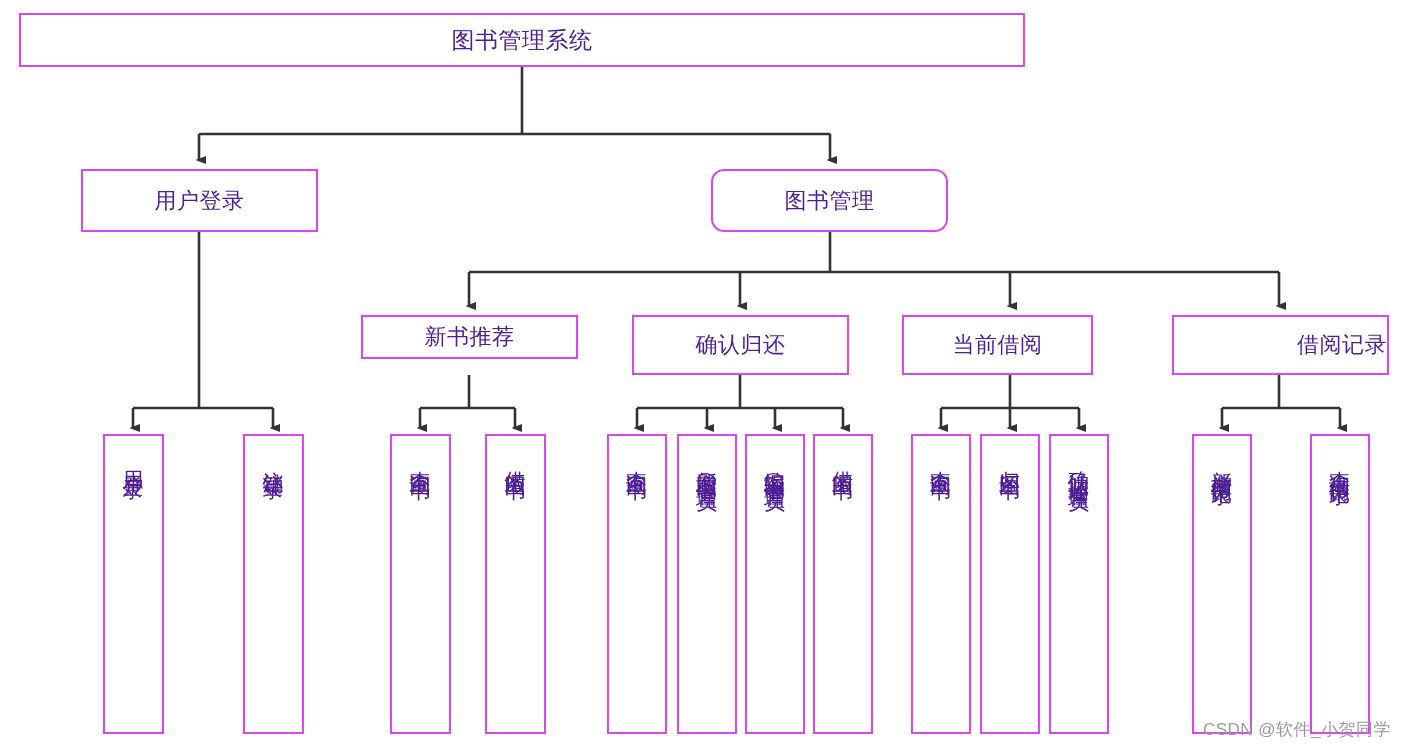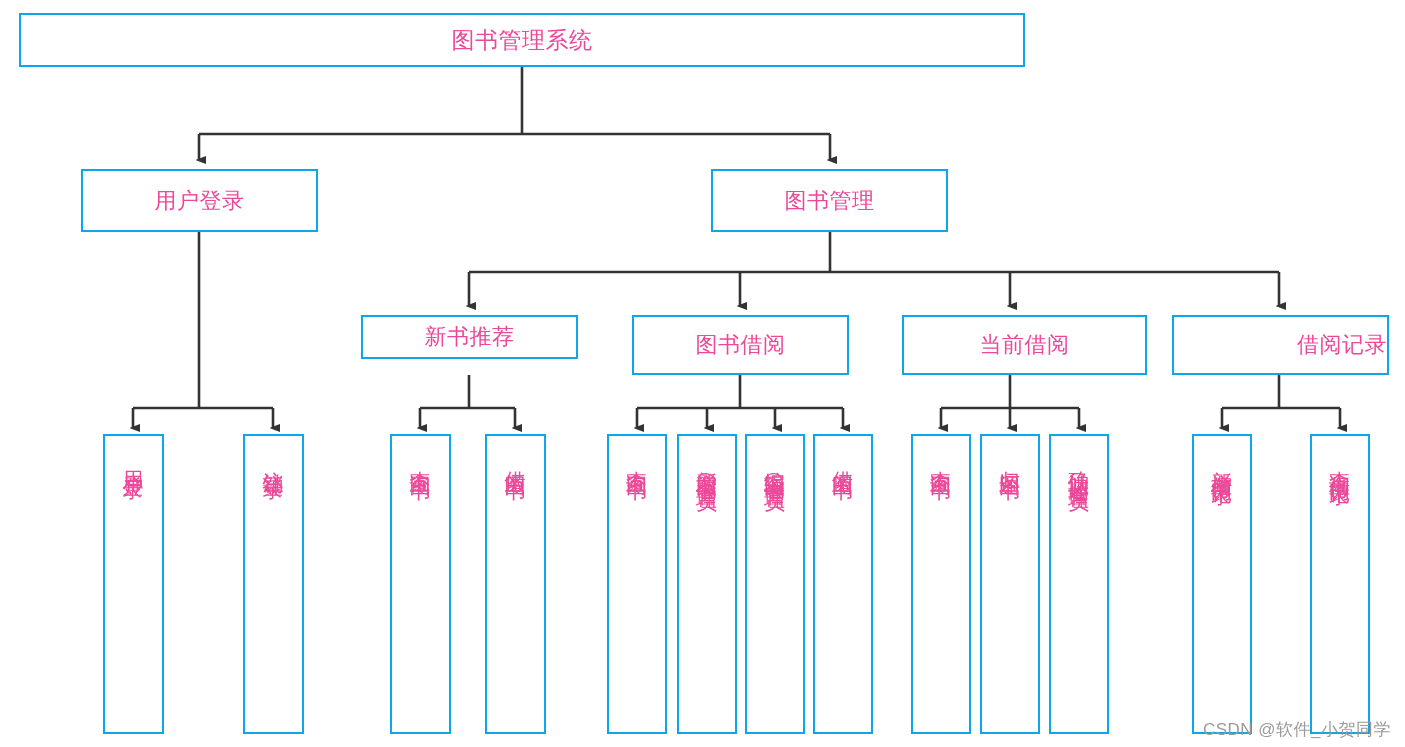--- a/index.html
+++ b/index.html
@@ -21,26 +21,26 @@
     position: absolute;
     left: 0;
     top: 0;
     width: 1405px;
     height: 747px;
   }
   .node {
     position: absolute;
     box-sizing: border-box;
     background: #ffffff;
-    border: 2px solid #0ea5e9;
+    border: 2px solid #d946ef;
     display: flex;
     align-items: center;
     justify-content: center;
     text-align: center;
-    color: #ec4899;
+    color: #4c1d95;
     z-index: 2;
   }
   .node-label {
     font-size: 22px;
     line-height: 1.15;
     letter-spacing: 0.5px;
     white-space: nowrap;
   }
   .node.vertical {
     align-items: flex-start;
@@ -121,31 +121,31 @@
     </g>
   </svg>
 
   <div class="node root" style="left:19px; top:13px; width:1006px; height:54px;">
     <span class="node-label">图书管理系统</span>
   </div>
 
   <div class="node" style="left:81px; top:169px; width:237px; height:63px;">
     <span class="node-label">用户登录</span>
   </div>
-  <div class="node" style="left:711px; top:169px; width:237px; height:63px;">
+  <div class="node" style="left:711px; top:169px; width:237px; height:63px;border-radius:13px;">
     <span class="node-label">图书管理</span>
   </div>
 
   <div class="node" style="left:361px; top:315px; width:217px; height:44px;">
     <span class="node-label">新书推荐</span>
   </div>
   <div class="node" style="left:632px; top:315px; width:217px; height:60px;">
-    <span class="node-label">图书借阅</span>
+    <span class="node-label">确认归还</span>
   </div>
-  <div class="node" style="left:902px; top:315px; width:245px; height:60px;">
+  <div class="node" style="left:902px; top:315px; width:191px; height:60px;">
     <span class="node-label">当前借阅</span>
   </div>
   <div class="node" style="left:1172px; top:315px; width:217px; height:60px;justify-content:flex-end;">
     <span class="node-label">借阅记录</span>
   </div>
 
   <div class="node vertical" style="left:103px; top:434px; width:61px; height:300px;">
     <span class="node-label">用户登录</span>
   </div>
   <div class="node vertical" style="left:243px; top:434px; width:61px; height:300px;">

